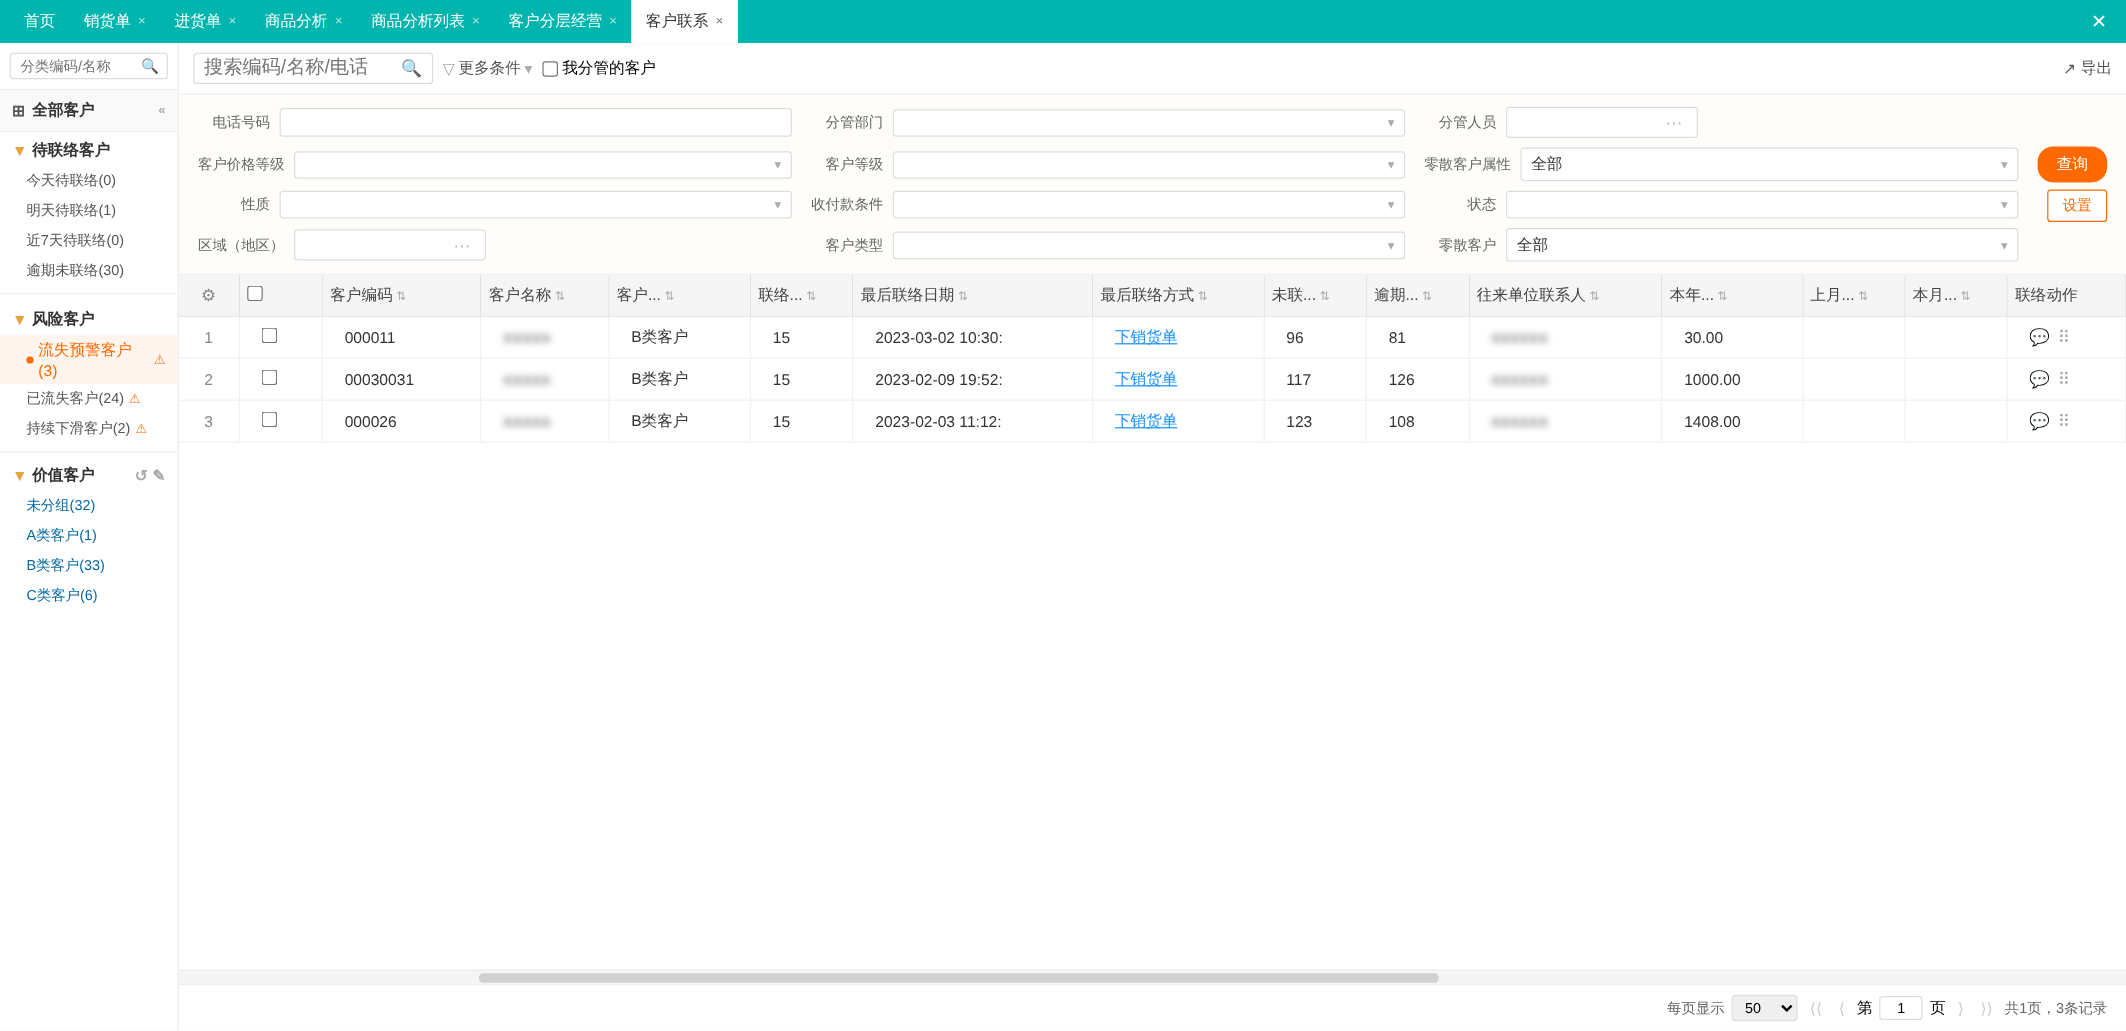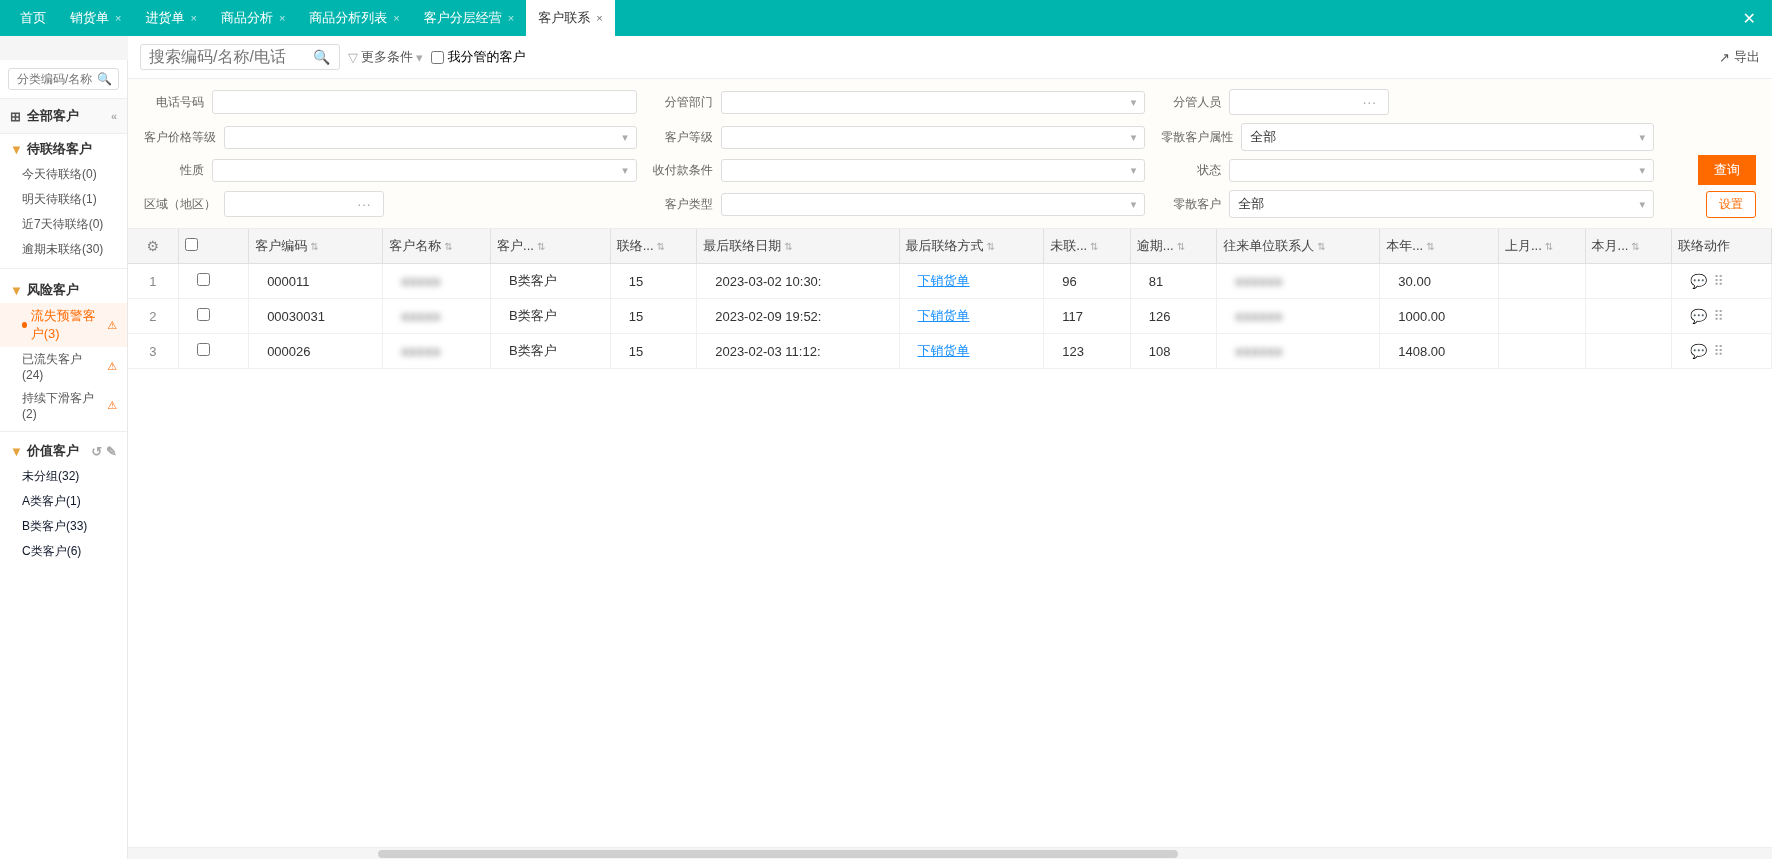--- a/index.html
+++ b/index.html
@@ -50,28 +50,27 @@
     }
 
     
     .main-layout {
       display: flex;
       height: calc(100vh - 36px);
     }
 
     
     .sidebar {
-      width: 128px;
+      width: 149px;
       background: white;
       border-right: 1px solid #e8e8e8;
       display: flex;
       flex-direction: column;
       overflow-y: auto;
       flex-shrink: 0;
-      margin-top: 24px;
     }
     .sidebar-search {
       padding: 8px;
       display: flex;
       align-items: center;
       border-bottom: 1px solid #eee;
     }
     .sidebar-search input {
       border: 1px solid #ddd;
       border-radius: 3px;
@@ -125,21 +124,21 @@
       display: flex;
       align-items: center;
     }
     .sidebar-item.active { color: #ff6a00; background: #fff5ee; }
     .sidebar-item.active .dot { width: 6px; height: 6px; background: #ff6a00; border-radius: 50%; margin-right: 4px; display: inline-block; }
     .sidebar-item .warn-icon { margin-left: 4px; color: #ff6a00; font-size: 11px; }
     .sidebar-section-sep { height: 1px; background: #eee; margin: 6px 0; }
     .sidebar-group2 { padding: 4px 10px; color: #333; font-size: 12px; font-weight: bold; display: flex; align-items: center; }
     .sidebar-group2 .arrow { margin-right: 4px; color: #e6a23c; }
     .sidebar-group2 .edit-icons { margin-left: auto; display: flex; gap: 4px; color: #aaa; }
-    .sidebar-item2 { padding: 4px 10px 4px 22px; color: #0f172a; cursor: pointer; font-size: 12px; }
+    .sidebar-item2 { padding: 4px 10px 4px 22px; color: #0369a1; cursor: pointer; font-size: 12px; }
 
     
     .content-area {
       flex: 1;
       display: flex;
       flex-direction: column;
       overflow: hidden;
       background: white;
     }
 
@@ -245,26 +244,25 @@
     .filter-field .dots-btn {
       color: #aaa;
       cursor: pointer;
       font-size: 14px;
       padding: 0 4px;
     }
     .query-btn {
       background: #ff6a00;
       color: white;
       border: none;
-      border-radius: 0;
+      border-radius: 13px;
       padding: 6px 16px;
       cursor: pointer;
       font-size: 13px;
       white-space: nowrap;
-      margin-left: 28px;
     }
     .settings-btn {
       border: 1px solid #ff6a00;
       color: #ff6a00;
       border-radius: 3px;
       padding: 4px 12px;
       cursor: pointer;
       font-size: 12px;
       background: white;
       white-space: nowrap;
@@ -499,21 +497,21 @@
         <input type="checkbox" style="">
         <span>我分管的客户</span>
       </div>
       <div class="export-btn">
         <span>↗</span>
         <span>导出</span>
       </div>
     </div>
 
     <div class="filter-panel">
-      <div style="display:flex; gap:16px; align-items:flex-end;">
+      <div style="display:flex; gap:16px; align-items:center;">
         <div style="flex:1;">
 
           <div class="filter-row">
             <div class="filter-field">
               <label>电话号码</label>
               <input type="text" class="filter-field" style="min-width: 180px; border: 1px solid rgb(221, 221, 221); border-radius: 3px; padding: 4px 8px;">
             </div>
             <div class="filter-field">
               <label>分管部门</label>
               <div class="select-box" style="border:1px solid #ddd; border-radius:3px; padding:4px 8px; display:flex; align-items:center; min-width:160px; background:white;">
@@ -730,15 +728,31 @@
             </td>
           </tr>
         </tbody>
       </table>
     </div>
 
     <div class="scroll-indicator">
       <div class="scroll-thumb"></div>
     </div>
 
+    <div class="pagination">
+      <span class="page-size-label">每页显示</span>
+      <select>
+        <option>50</option>
+        <option>100</option>
+        <option>200</option>
+      </select>
+      <button class="page-btn disabled">⟨⟨</button>
+      <button class="page-btn disabled">⟨</button>
+      <span>第</span>
+      <input type="text" class="page-input" value="1" style="">
+      <span>页</span>
+      <button class="page-btn disabled">⟩</button>
+      <button class="page-btn disabled">⟩⟩</button>
+      <span class="total-label">共1页，3条记录</span>
+    </div>
 
   </div>
 </div>
 
 </body></html>

